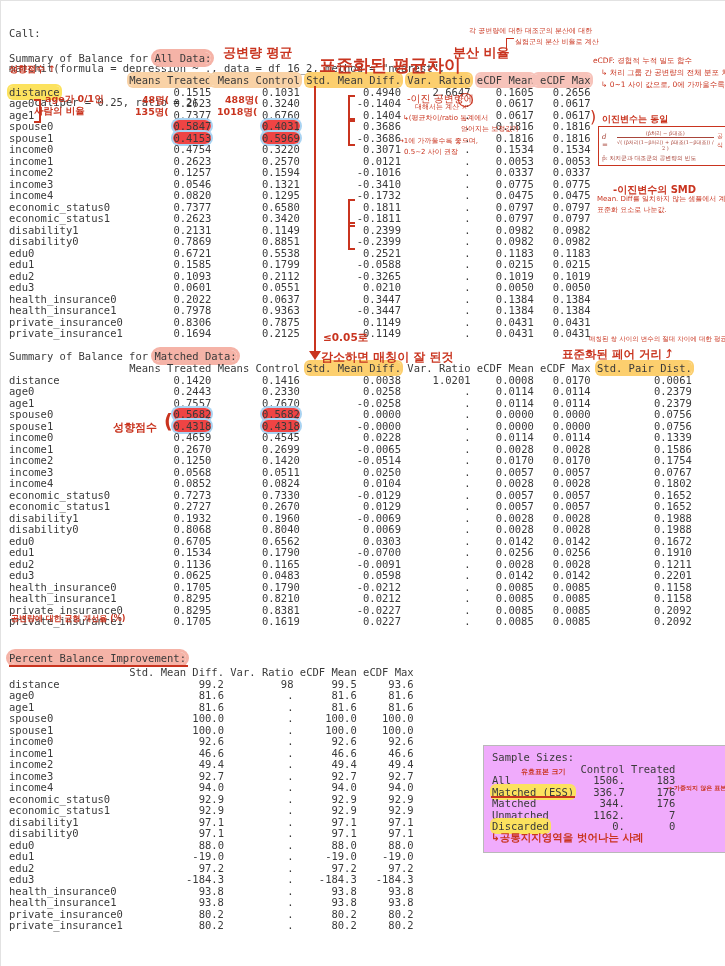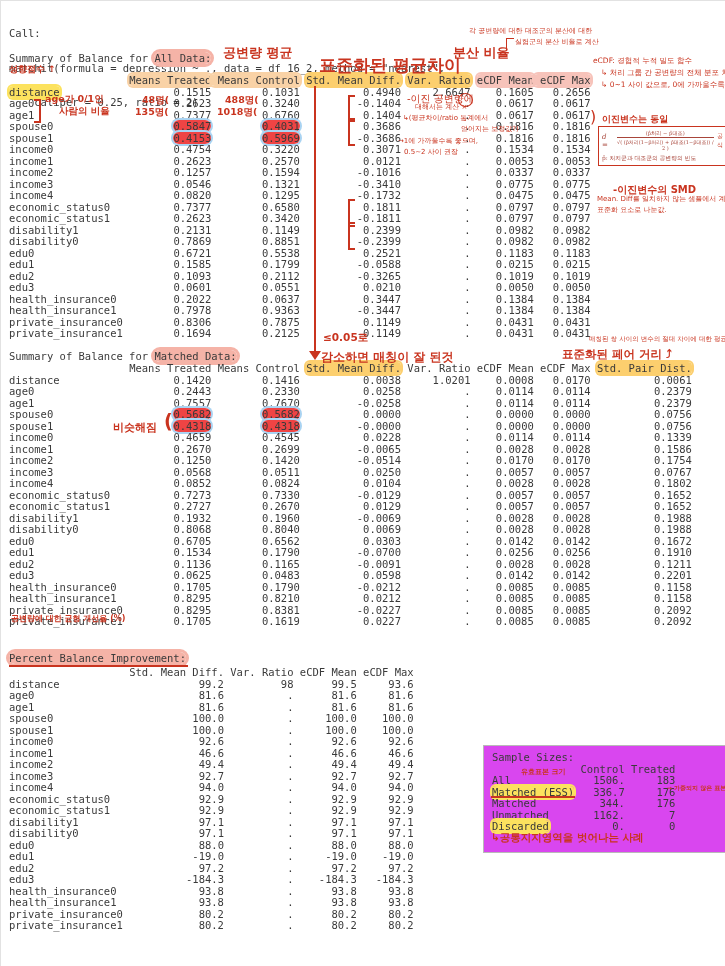--- a/index.html
+++ b/index.html
@@ -23,21 +23,21 @@
   .shape{position:absolute;z-index:4;}
   .s-vline{border-left:2px solid #c9341f;}
   .s-arrow{width:0;height:0;border-left:6px solid transparent;border-right:6px solid transparent;border-top:9px solid #c9341f;}
   .s-bl{border-left:2px solid #c9341f;border-top:2px solid #c9341f;border-bottom:2px solid #c9341f;}
   .s-br{border-right:2px solid #c9341f;border-top:2px solid #c9341f;border-bottom:2px solid #c9341f;}
   .s-circ{border:1.5px solid #c9341f;border-radius:50%;}
   .s-hl{border-top:2px solid #c9341f;}
   .s-lb{border-left:1px solid #c9341f;border-top:1px solid #c9341f;}
   
   #sample-box{position:absolute;left:482px;top:744px;width:241px;height:106px;
-              border:1px solid #b9b9b9;background:#d946ef;z-index:2;}
+              border:1px solid #b9b9b9;background:#f0abfc;z-index:2;}
   
   #formula-box{position:absolute;left:597px;top:125px;width:126px;border:1.2px solid #c9341f;
                background:#fff;padding:3px 2px 2px 3px;z-index:5;color:#a8453a;
                font-family:"DejaVu Serif","Liberation Serif",serif;}
   #formula-box .frow{display:flex;align-items:center;gap:3px;}
   #formula-box .flhs{font-size:7px;font-style:italic;}
   #formula-box .frac{display:inline-block;text-align:center;}
   #formula-box .num{display:block;font-size:5.2px;}
   #formula-box .den{display:block;font-size:5px;border-top:1px solid #a8453a;padding-top:1px;}
   #formula-box .flabel{font-size:6px;color:#c9341f;}
@@ -84,41 +84,41 @@
       <div class="anno ab" style="left: 8px; top: 62px; font-size: 9px;">성향점수 ↑</div>
       <div class="anno ab" style="left: 222px; top: 43px; font-size: 13px;">공변량 평균</div>
       <div class="anno ab" style="left: 318px; top: 41px; font-size: 17px; margin-top: 12px;">표준화된 평균차이</div>
       <div class="anno ab" style="left: 452px; top: 43px; font-size: 13px;">분산 비율</div>
       <div class="anno" style="left: 468px; top: 25px; font-size: 7px;">각 공변량에 대한 대조군의 분산에 대한</div>
       <div class="anno" style="left: 514px; top: 36px; font-size: 7px;">실험군의 분산 비율로 계산</div>
       <div class="anno" style="left: 592px; top: 55px; font-size: 7.5px;">eCDF: 경험적 누적 밀도 함수</div>
       <div class="anno" style="left: 600px; top: 67px; font-size: 7.5px;">↳ 처리 그룹 간 공변량의 전체 분포 차이?</div>
       <div class="anno" style="left: 600px; top: 79px; font-size: 7.5px;">↳ 0~1 사이 값으로, 0에 가까울수록 균형↑</div>
       <div class="anno ab" style="left: 44px; top: 92px; font-size: 9.5px;">age가 0/1인</div>
-      <div class="anno ab" style="left: 58px; top: 104px; font-size: 9.5px;">사람의 비율</div>
+      <div class="anno ab" style="left: 33px; top: 104px; font-size: 9.5px;">사람의 비율</div>
       <div class="anno ab" style="left: 141px; top: 93px; font-size: 9.5px;">48명(</div>
       <div class="anno ab" style="left: 134px; top: 105px; font-size: 9.5px;">135명(</div>
       <div class="anno ab" style="left: 224px; top: 93px; font-size: 9.5px;">488명(</div>
       <div class="anno ab" style="left: 216px; top: 105px; font-size: 9.5px;">1018명(</div>
       <div class="anno" style="left: 406px; top: 91px; font-size: 10px;">-이진 공변량에</div>
       <div class="anno" style="left: 414px; top: 101px; font-size: 7px;">대해서는 계산 ×</div>
       <div class="anno" style="left: 402px; top: 112px; font-size: 7px;">↳(평균차이/ratio 통계에서</div>
       <div class="anno" style="left: 412px; top: 123px; font-size: 7px; margin-left: 48px;">얻어지는 보정값?)</div>
       <div class="anno" style="left: 397px; top: 135px; font-size: 7px;">→1에 가까울수록 좋으며,</div>
       <div class="anno" style="left: 403px; top: 146px; font-size: 7px;">0.5~2 사이 권장</div>
       <div class="anno" style="left: 589px; top: 106px; font-size: 16px;">)</div>
       <div class="anno ab" style="left: 601px; top: 112px; font-size: 9px;">이진변수는 동일</div>
       <div class="anno ab" style="left: 612px; top: 182px; font-size: 10px;">-이진변수의 SMD</div>
       <div class="anno" style="left: 596px; top: 193px; font-size: 7px;">Mean. Diff를 일치하지 않는 샘플에서 계산한</div>
       <div class="anno" style="left: 596px; top: 204px; font-size: 7px;">표준화 요소로 나눈값.</div>
       <div class="anno ab" style="left: 322px; top: 330px; font-size: 10.5px;">≤0.05로</div>
       <div class="anno ab" style="left: 320px; top: 348px; font-size: 12px;">감소하면 매칭이 잘 된것</div>
       <div class="anno" style="left: 588px; top: 334px; font-size: 6.5px;">매칭된 쌍 사이의 변수의 절대 차이에 대한 평균</div>
       <div class="anno ab" style="left: 561px; top: 346px; font-size: 11.5px;">표준화된 페어 거리 ⤴</div>
-      <div class="anno ab" style="left: 112px; top: 419px; font-size: 11px;">비슷해짐</div>
+      <div class="anno ab" style="left: 112px; top: 419px; font-size: 11px;">성향점수</div>
       <div class="anno ab" style="left: 163px; top: 409px; font-size: 19px;">(</div>
       <div class="anno ab" style="left: 10px; top: 612px; font-size: 8px;">공변량에 대한 균형 개선율 (%)</div>
       <div class="anno ab" style="left: 520px; top: 766px; font-size: 7px;">유효표본 크기</div>
       <div class="anno ab" style="left: 666px; top: 783px; font-size: 6px;">→ 가중되지 않은 표본 크기</div>
       <div class="anno ab" style="left: 490px; top: 830px; font-size: 10.5px;">↳공통지지영역을 벗어나는 사례</div>
       <div class="shape s-vline" style="left: 313px; top: 85px; width: 2px; height: 266px;"></div>
       <div class="shape s-arrow" style="left: 308px; top: 350px;"></div>
       <div class="shape s-bl" style="left: 347px; top: 94px; width: 5px; height: 23px;"></div>
       <div class="shape s-bl" style="left: 347px; top: 117px; width: 5px; height: 24px;"></div>
       <div class="shape s-bl" style="left: 347px; top: 198px; width: 5px; height: 24px;"></div>

